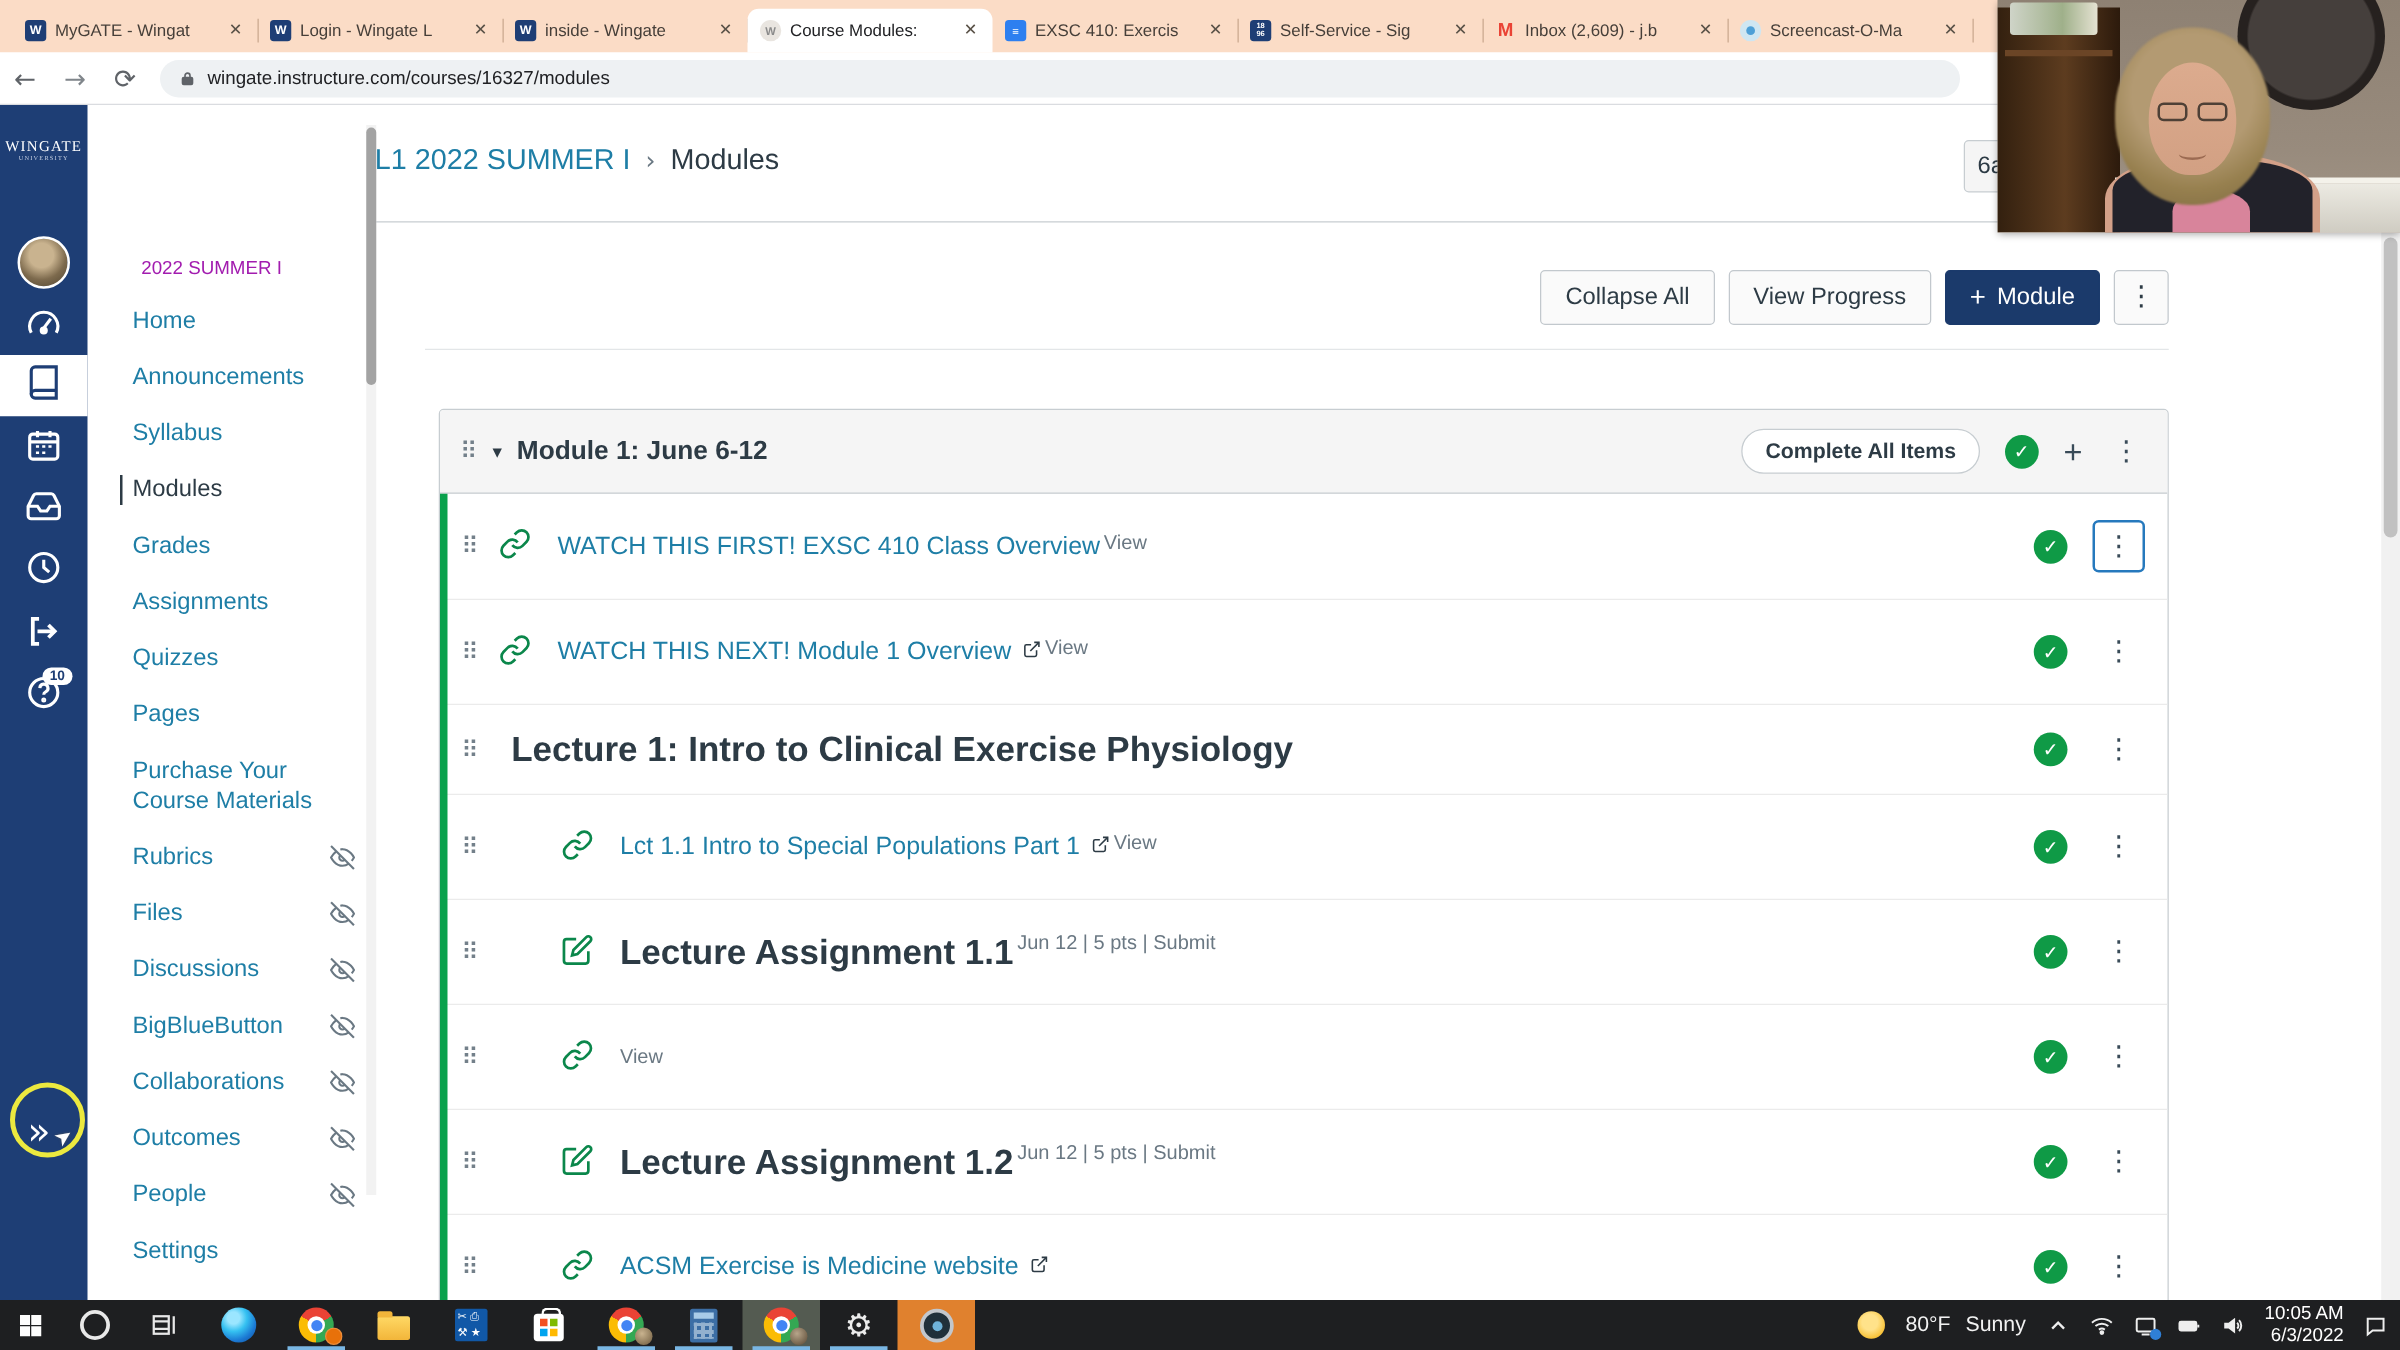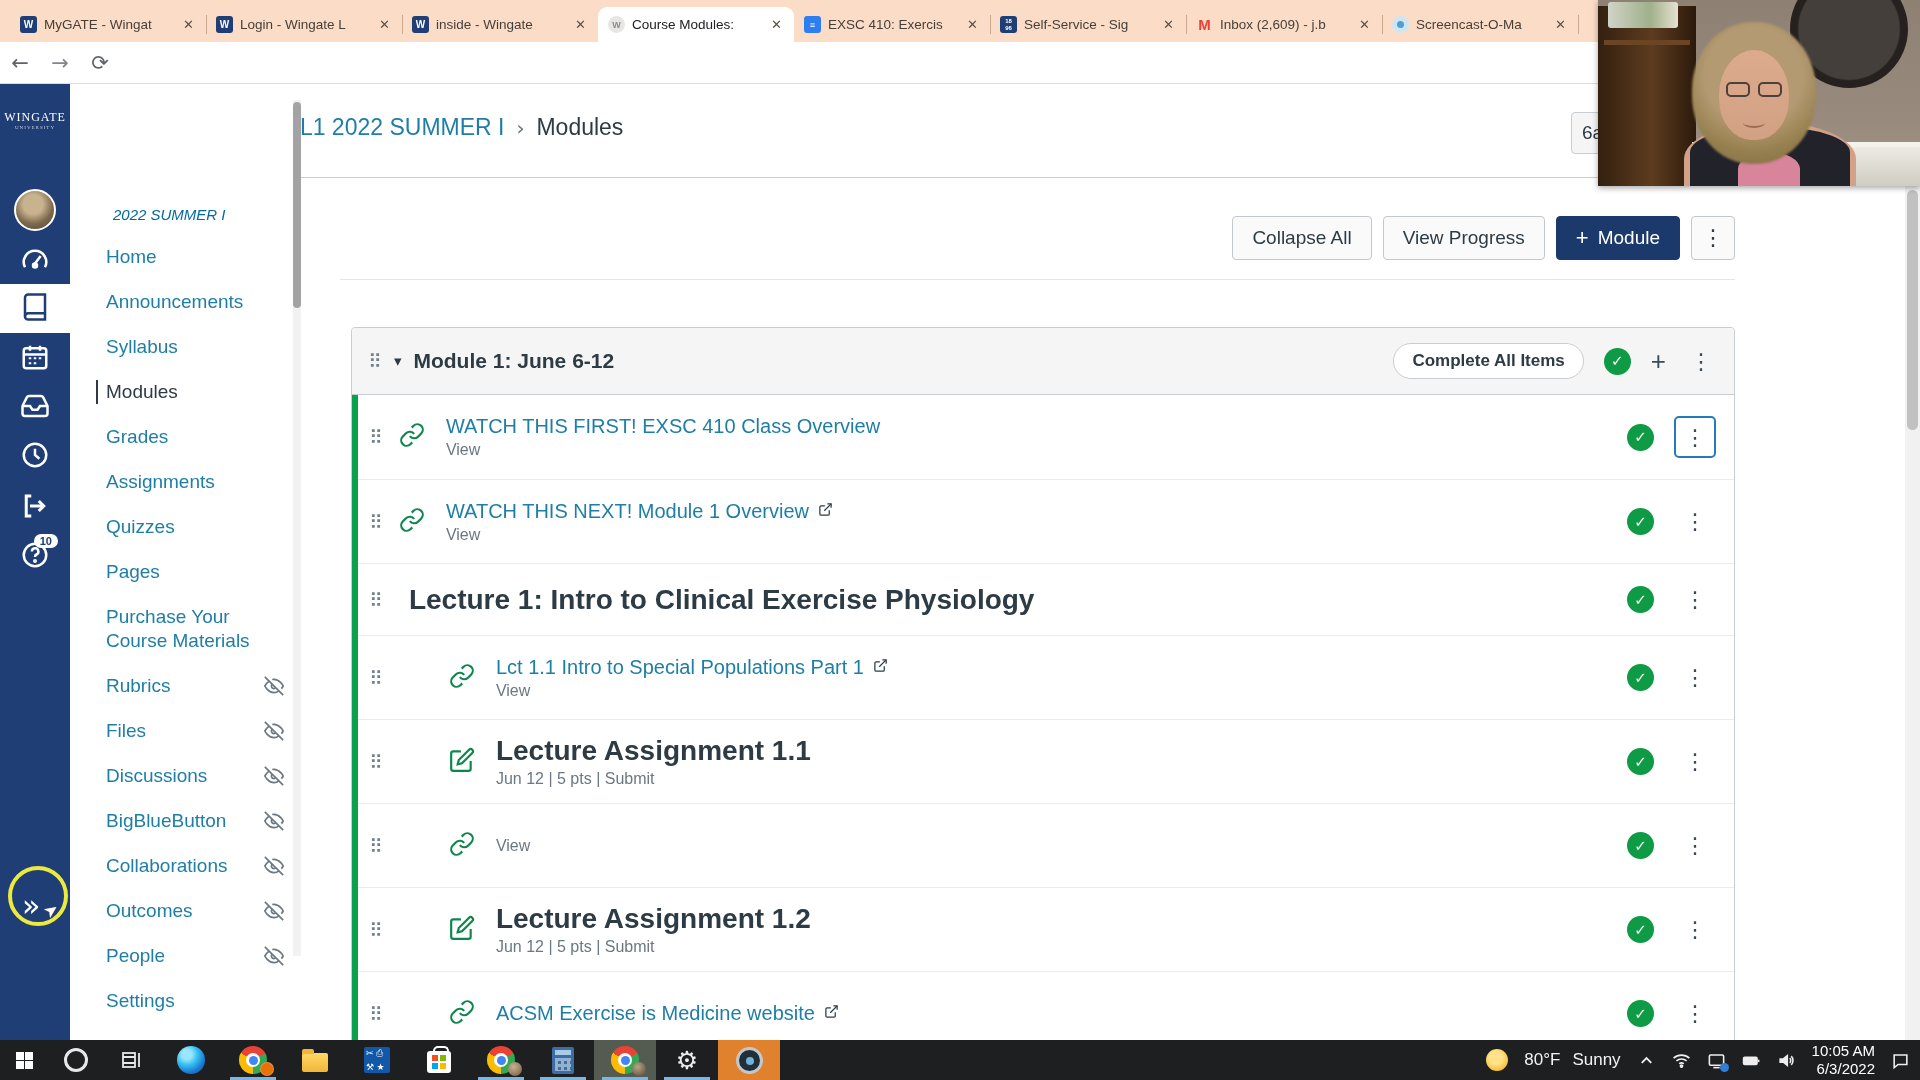--- a/index.html
+++ b/index.html
@@ -51,21 +51,21 @@
   .rail-badge { position:absolute; top:2px; right:12px; background:#fff; color:#1e3e75;
     font-size:11px; font-weight:bold; border-radius:9px; padding:1px 6px; }
   #nav-expand { position:absolute; left:22px; top:888px; color:#fff; font-size:30px; z-index:21; }
   #cursor-halo { position:absolute; left:8px; top:866px; width:60px; height:60px; border-radius:50%;
     border:4px solid #ece93f; z-index:20; }
   #cursor-hand { position:absolute; left:44px; top:900px; color:#fff; font-size:17px;
     transform:rotate(-35deg); text-shadow:0 0 2px #555; z-index:22; }
 
   
   #coursenav { position:absolute; left:70px; top:84px; width:230px; height:956px; background:#fff; overflow:hidden; }
-  #term { margin:122px 0 22px 43px; font-size:15px; color:#0369a1;font-style:italic; }
+  #term { margin:122px 0 22px 43px; font-size:15px; color:#a21caf; }
   .cn-item { position:relative; margin:0 0 21px 36px; width:186px; font-size:19px; line-height:24px;
     color:#1e7ea6; cursor:pointer; }
   .cn-item .lbl { display:inline-block; max-width:150px; }
   .cn-item.active { color:#2d3b45; border-left:2px solid #2d3b45; padding-left:8px; margin-left:26px; }
   .cn-eye { position:absolute; right:8px; top:2px; color:#6a7883; }
   .cn-eye svg { width:20px; height:20px; }
   #cn-scroll { position:absolute; left:293px; top:100px; width:8px; height:856px; background:#f2f2f2; }
   #cn-thumb { position:absolute; left:0; top:2px; width:8px; height:206px; background:#a3a3a3; border-radius:4px; }
 
   
@@ -108,21 +108,21 @@
   .kebab-ic { font-family:"DejaVu Sans",sans-serif; color:#394b58; font-size:22px; cursor:pointer;
     width:30px; text-align:center; }
   #mod-rows { position:relative; }
   #mod-rows::before { content:""; position:absolute; left:0; top:0; bottom:0; width:6px; background:#0aa14c; z-index:2; }
   .mrow { display:flex; align-items:center; padding:0 18px 0 17px; gap:0; border-top:1px solid #ebebeb; height:84px; }
   .mrow:first-child { border-top:none; }
   .mrow .drag { margin-right:16px; }
   .mrow .ic { width:30px; height:30px; color:#0b874b; margin-right:17px; flex:0 0 30px; }
   .mrow .ic svg { width:26px; height:26px; }
   .mrow.ind .drag { margin-right:66px; }
-  .mrow .txt { display:flex; flex-direction:column; gap:3px; }
+  .mrow .txt { display:flex; gap:3px; }
   .t-row1 { display:flex; align-items:center; gap:9px; }
   .ilink { font-size:20px; color:#1e7ea6; cursor:pointer; }
   .ititle { font-size:28px; color:#2d3b45; font-weight:bold; }
   .isub { font-size:16px; color:#6a7883; }
   .ext { color:#2d3b45; } .ext svg { width:15px; height:15px; }
   .mrow .spacer { margin-left:auto; }
   .mrow .check { margin-right:20px; }
   .kwrap { width:42px; height:42px; display:flex; align-items:center; justify-content:center; border-radius:5px; }
   .kwrap.focus { border:2px solid #2679bd; }
   .mrow.t-header { height:72px; }
@@ -275,20 +275,27 @@
       <span class="fav fav-som"></span>
       <span class="tab-title">Screencast-O-Ma</span>
       <span class="tab-close glyph">✕</span>
       <span class="sep"></span>
     </div>
   </div>
 <div id="toolbar">
   <span class="nav-ic glyph">←</span>
   <span class="nav-ic glyph fwd">→</span>
   <span class="nav-ic glyph">⟳</span>
+  <div id="urlbar">
+    <svg viewBox="0 0 24 24" fill="none" stroke="#5f6368" stroke-width="2.6">
+        <rect x="4" y="10" width="16" height="11" rx="2" fill="#5f6368"></rect>
+        <path d="M8 10V7a4 4 0 0 1 8 0v3"></path>
+      </svg>
+    <span id="url-text">wingate.instructure.com/courses/16327/modules</span>
+  </div>
 </div>
 
 <div id="cv-header">
   <div id="hamburger">
       <span></span>
       <span></span>
       <span></span>
     </div>
   <div id="breadcrumb">
     <span id="bc-course">EXSC410 ONL1 2022 SUMMER I</span>

